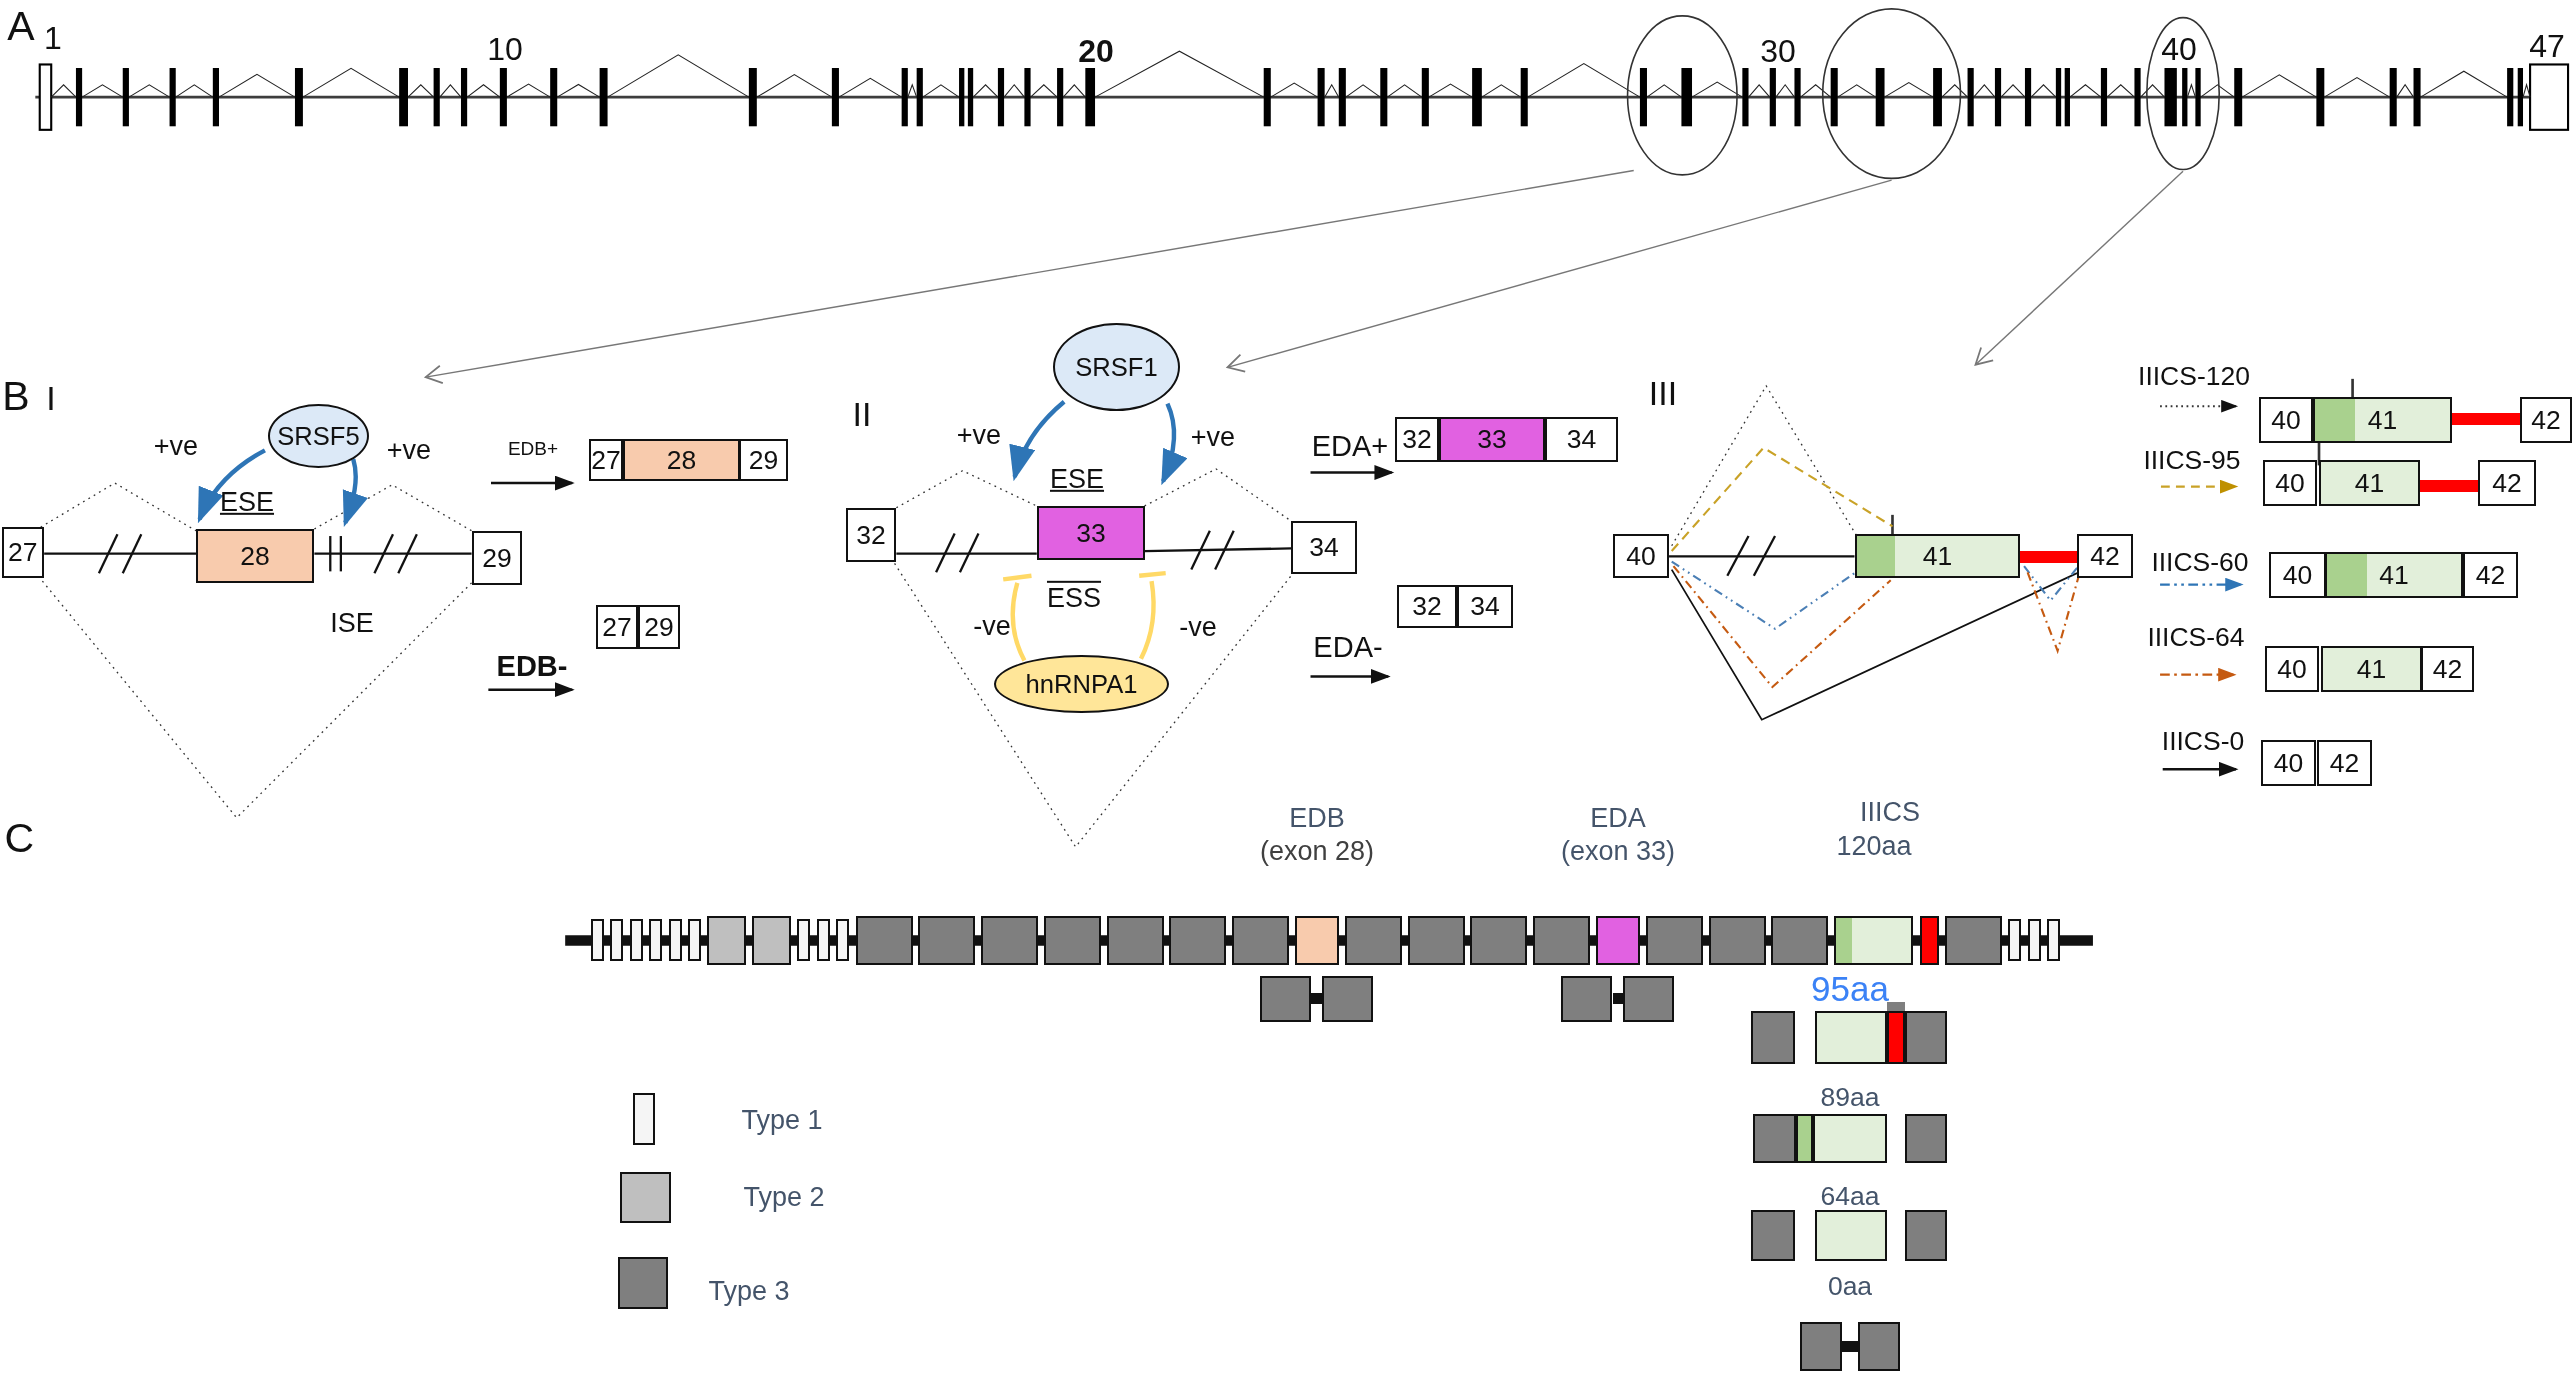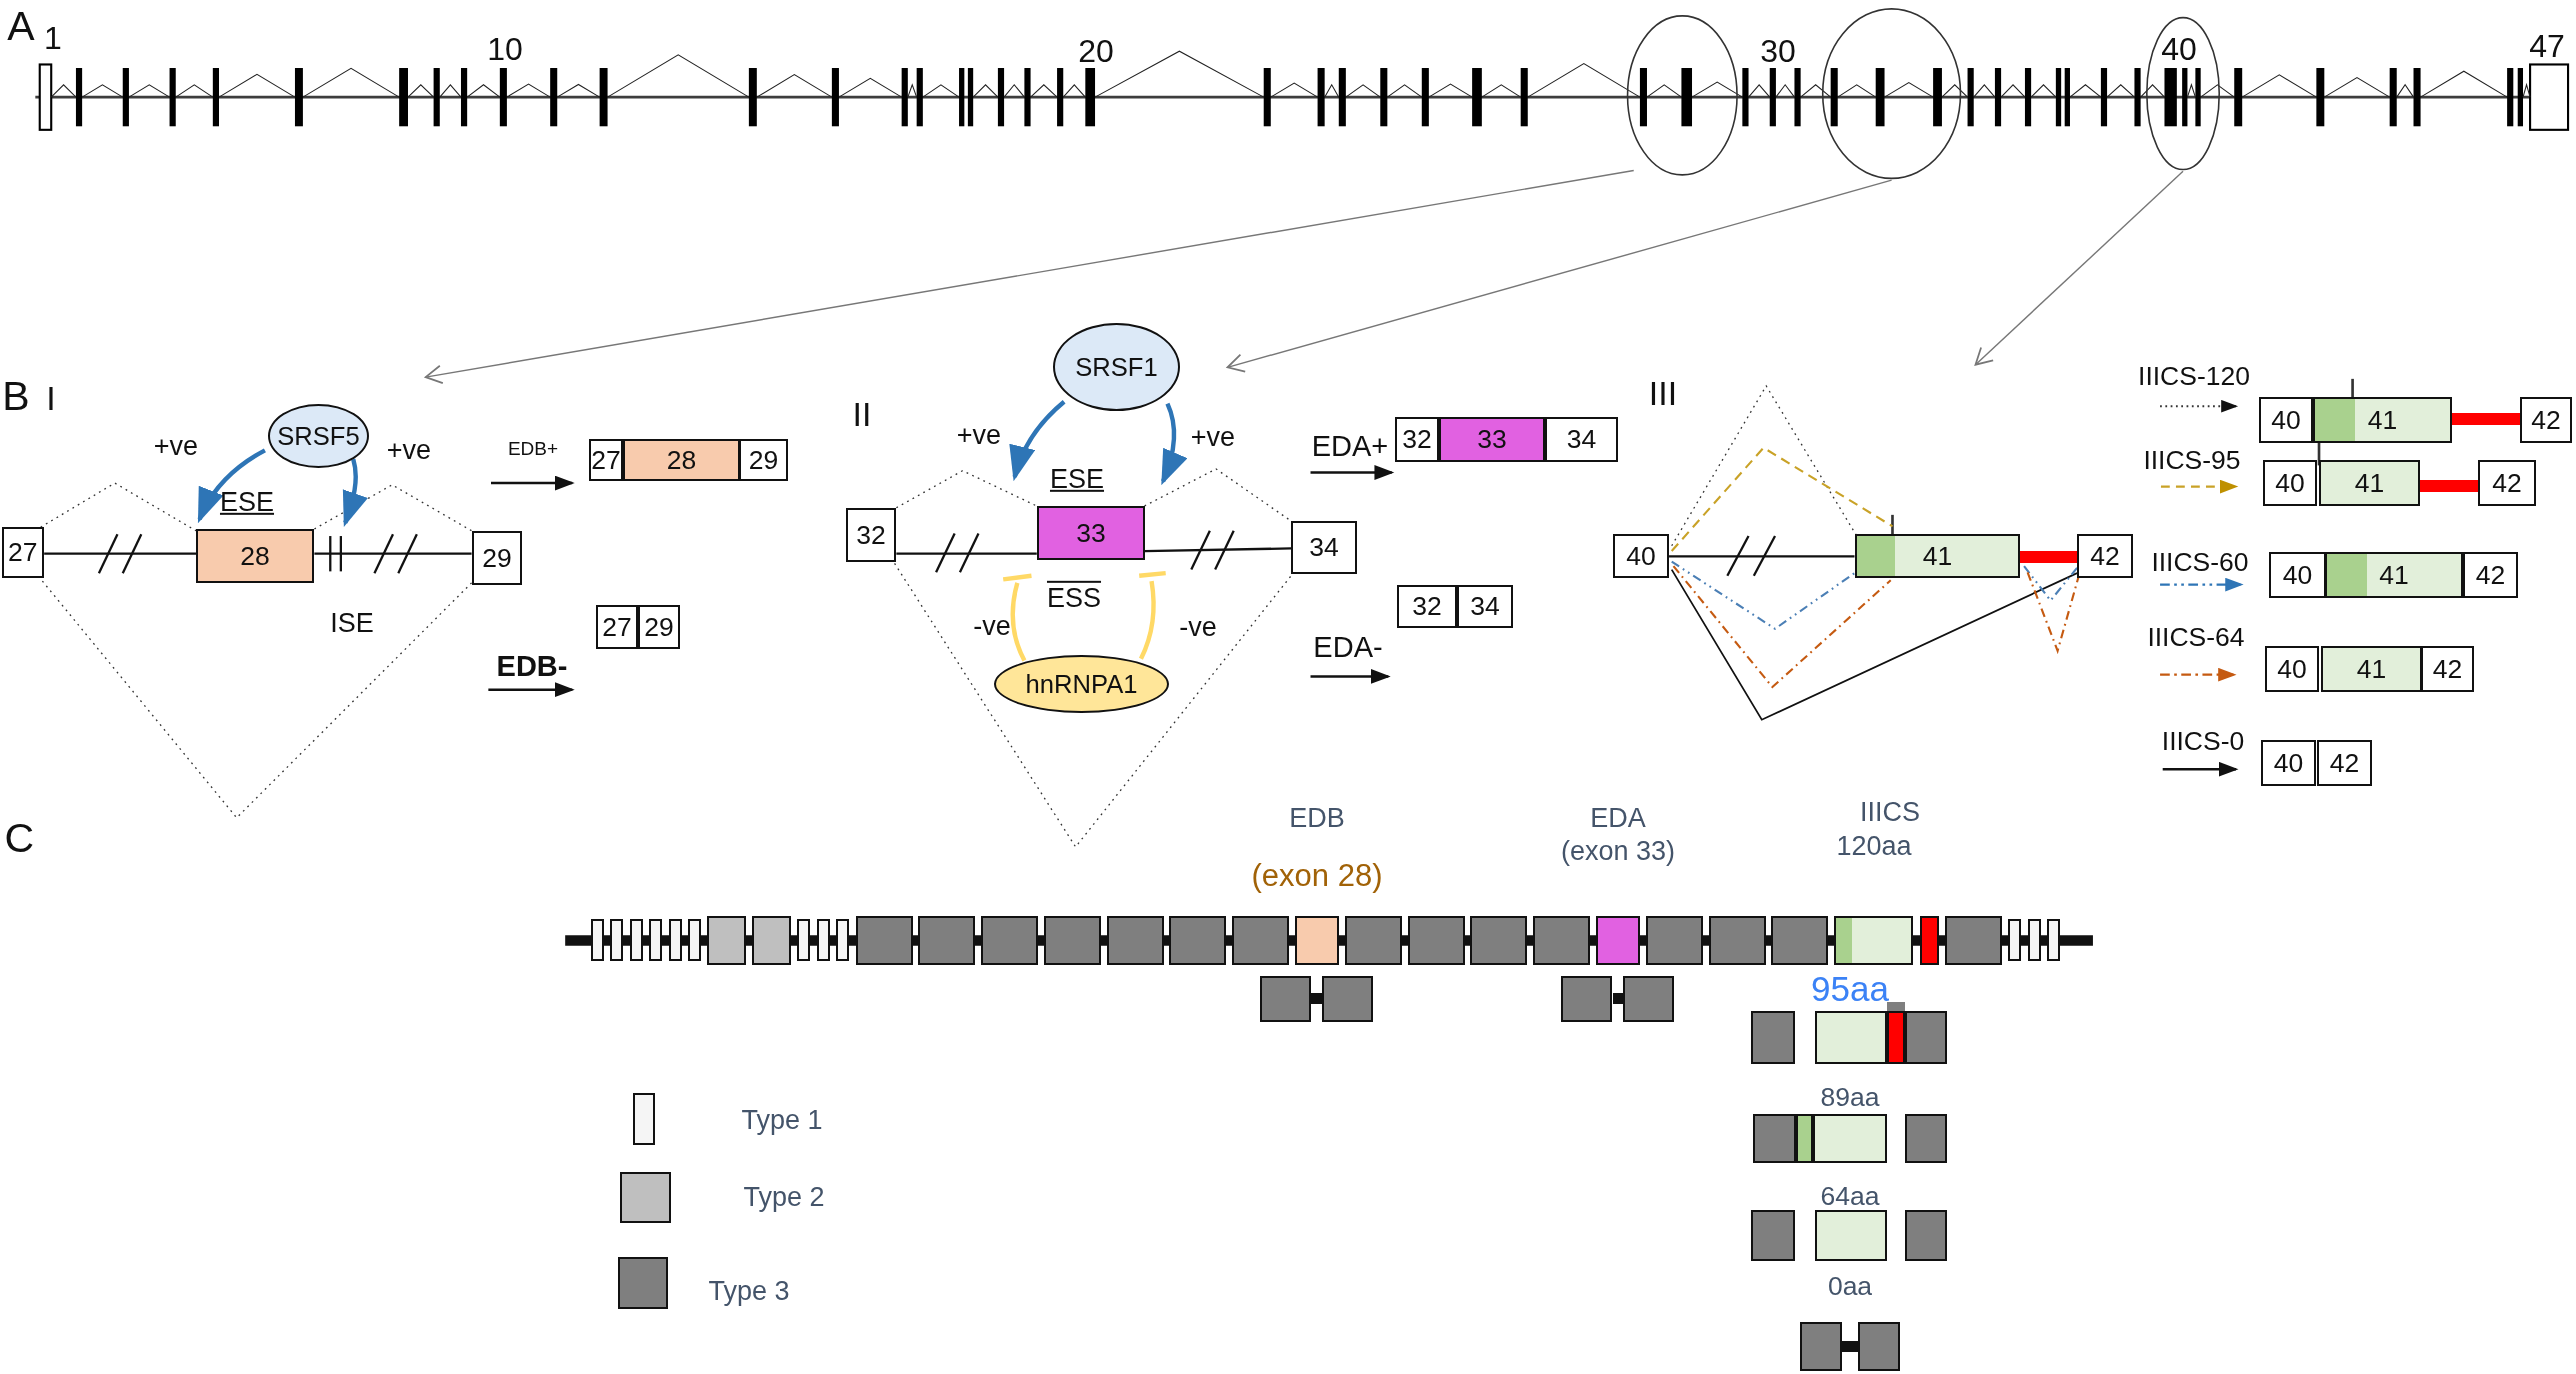--- a/index.html
+++ b/index.html
@@ -316,21 +316,21 @@
       <div class="box" style="left: 620px; top: 1172px; width: 51px; height: 51px; background: rgb(191, 191, 191);"></div>
       <div class="box" style="left: 618px; top: 1257px; width: 50px; height: 52px; background: rgb(127, 127, 127);"></div>
       <div class="txt" style="left: 21px; top: 26.5px; font-size: 41px; color: rgb(17, 17, 17);">A</div>
       <div class="txt" style="left: 16px; top: 397px; font-size: 41px; color: rgb(17, 17, 17);">B</div>
       <div class="txt" style="left: 19.4px; top: 839px; font-size: 41px; color: rgb(17, 17, 17);">C</div>
       <div class="txt" style="left: 51px; top: 399px; font-size: 34px; color: rgb(17, 17, 17);">I</div>
       <div class="txt" style="left: 862px; top: 415px; font-size: 34px; color: rgb(17, 17, 17);">II</div>
       <div class="txt" style="left: 1663px; top: 394px; font-size: 34px; color: rgb(17, 17, 17);">III</div>
       <div class="txt" style="left: 53px; top: 39px; font-size: 32px; color: rgb(17, 17, 17);">1</div>
       <div class="txt" style="left: 505px; top: 50px; font-size: 32px; color: rgb(17, 17, 17);">10</div>
-      <div class="txt" style="left: 1096px; top: 52px; font-size: 32px; color: rgb(17, 17, 17);">20</div>
+      <div class="txt" style="left: 1096px; top: 52px; font-size: 32px; color: rgb(17, 17, 17); font-weight: bold;">20</div>
       <div class="txt" style="left: 1778px; top: 52px; font-size: 32px; color: rgb(17, 17, 17);">30</div>
       <div class="txt" style="left: 2179px; top: 50px; font-size: 32px; color: rgb(17, 17, 17);">40</div>
       <div class="txt" style="left: 2547px; top: 47px; font-size: 32px; color: rgb(17, 17, 17);">47</div>
       <div class="txt" style="left: 176px; top: 446px; font-size: 27px; color: rgb(17, 17, 17);">+ve</div>
       <div class="txt" style="left: 409px; top: 450px; font-size: 27px; color: rgb(17, 17, 17);">+ve</div>
       <div class="txt" style="left: 979px; top: 435px; font-size: 27px; color: rgb(17, 17, 17);">+ve</div>
       <div class="txt" style="left: 1213px; top: 437px; font-size: 27px; color: rgb(17, 17, 17);">+ve</div>
       <div class="txt" style="left: 992px; top: 626px; font-size: 27px; color: rgb(17, 17, 17);">-ve</div>
       <div class="txt" style="left: 1198px; top: 627px; font-size: 27px; color: rgb(17, 17, 17);">-ve</div>
       <div class="txt u" style="left: 247px; top: 502px; font-size: 27px; color: rgb(17, 17, 17);">ESE</div>
@@ -340,21 +340,21 @@
       <div class="txt" style="left: 533px; top: 449px; font-size: 19px; color: rgb(17, 17, 17);">EDB+</div>
       <div class="txt" style="left: 532px; top: 666px; font-size: 29px; color: rgb(17, 17, 17); font-weight: bold;">EDB-</div>
       <div class="txt" style="left: 1350px; top: 446px; font-size: 29px; color: rgb(17, 17, 17);">EDA+</div>
       <div class="txt" style="left: 1348px; top: 647px; font-size: 29px; color: rgb(17, 17, 17);">EDA-</div>
       <div class="txt" style="left: 2194px; top: 377px; font-size: 26.5px; color: rgb(17, 17, 17);">IIICS-120</div>
       <div class="txt" style="left: 2192px; top: 461px; font-size: 26.5px; color: rgb(17, 17, 17);">IIICS-95</div>
       <div class="txt" style="left: 2200px; top: 563px; font-size: 26.5px; color: rgb(17, 17, 17);">IIICS-60</div>
       <div class="txt" style="left: 2196px; top: 638px; font-size: 26.5px; color: rgb(17, 17, 17);">IIICS-64</div>
       <div class="txt" style="left: 2203px; top: 742px; font-size: 26.5px; color: rgb(17, 17, 17);">IIICS-0</div>
       <div class="txt" style="left: 1317px; top: 818px; font-size: 27px; color: rgb(68, 84, 106);">EDB</div>
-      <div class="txt" style="left: 1317px; top: 876px; font-size: 31px; color: #a16207;">(exon 28)</div>
+      <div class="txt" style="left: 1317px; top: 851px; font-size: 27px; color: #404040;">(exon 28)</div>
       <div class="txt" style="left: 1618px; top: 818px; font-size: 27px; color: rgb(68, 84, 106);">EDA</div>
       <div class="txt" style="left: 1618px; top: 851px; font-size: 27px; color: rgb(68, 84, 106);">(exon 33)</div>
       <div class="txt" style="left: 1874px; top: 812px; font-size: 27px; color: rgb(68, 84, 106); margin-left: 16px;">IIICS</div>
       <div class="txt" style="left: 1874px; top: 846px; font-size: 27px; color: rgb(68, 84, 106);">120aa</div>
       <div class="txt" style="left: 1850px; top: 989px; font-size: 35px; color: #3b82f6;">95aa</div>
       <div class="txt" style="left: 1850px; top: 1098px; font-size: 26.5px; color: rgb(68, 84, 106);">89aa</div>
       <div class="txt" style="left: 1850px; top: 1197px; font-size: 26.5px; color: rgb(68, 84, 106);">64aa</div>
       <div class="txt" style="left: 1850px; top: 1287px; font-size: 26.5px; color: rgb(68, 84, 106);">0aa</div>
       <div class="txt" style="left: 782px; top: 1120px; font-size: 27px; color: rgb(68, 84, 106);">Type 1</div>
       <div class="txt" style="left: 784px; top: 1197px; font-size: 27px; color: rgb(68, 84, 106);">Type 2</div>

